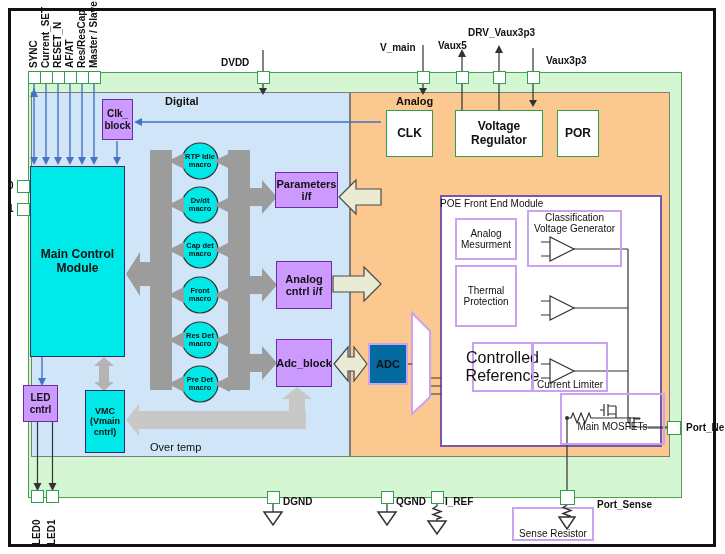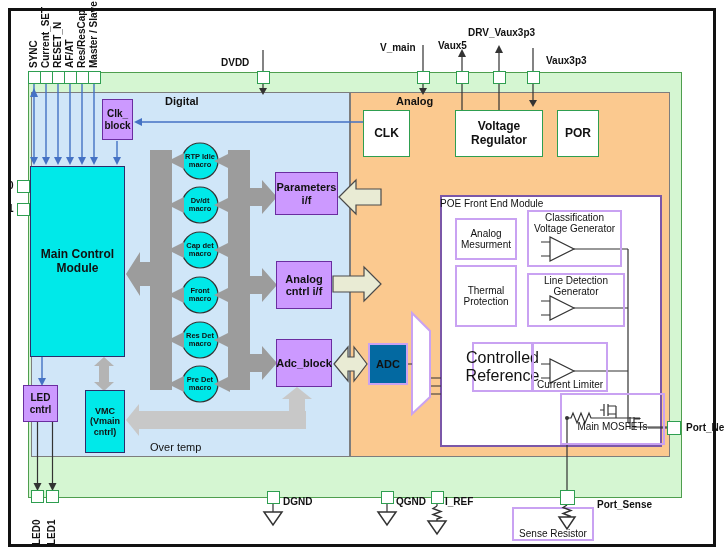--- a/index.html
+++ b/index.html
@@ -149,21 +149,21 @@
     </div>
   <div class="box purple" style="left:102px;top:99px;width:31px;height:41px;font-size:10px">
     <span>Clk_ block</span>
     </div>
   <div class="box purple" style="left:23px;top:385px;width:35px;height:37px;font-size:10px">
     <span>LED cntrl</span>
     </div>
   <div class="box cyan" style="left:85px;top:390px;width:40px;height:63px;font-size:9px">
     <span>VMC (Vmain cntrl)</span>
     </div>
-  <div class="box purple" style="left:275px;top:172px;width:63px;height:43px;font-size:11px">
+  <div class="box purple" style="left:275px;top:172px;width:63px;height:36px;font-size:11px">
     <span>Parameters i/f</span>
     </div>
   <div class="box purple" style="left:276px;top:261px;width:56px;height:48px;font-size:11px">
     <span>Analog cntrl i/f</span>
     </div>
   <div class="box purple" style="left:276px;top:339px;width:56px;height:48px;font-size:11px">
     <span>Adc_block</span>
     </div>
 
   <div class="box" style="left:183px;top:145px;width:34px;height:32px;font-size:7.5px;border:none">
@@ -180,21 +180,21 @@
     </div>
   <div class="box" style="left:183px;top:324px;width:34px;height:32px;font-size:7.5px;border:none">
       <span>Res Det macro</span>
     </div>
   <div class="box" style="left:183px;top:368px;width:34px;height:32px;font-size:7.5px;border:none">
       <span>Pre Det macro</span>
     </div>
 
   <div class="lbl" style="left:150px;top:441px;font-size:11px;font-weight:normal">Over temp</div>
 
-  <div class="box greenbox" style="left:363px;top:110px;width:47px;height:47px;font-size:12px">
+  <div class="box greenbox" style="left:386px;top:110px;width:47px;height:47px;font-size:12px">
     <span>CLK</span>
     </div>
   <div class="box greenbox" style="left:455px;top:110px;width:88px;height:47px;font-size:12px">
     <span>Voltage Regulator</span>
     </div>
   <div class="box greenbox" style="left:557px;top:110px;width:42px;height:47px;font-size:12px">
     <span>POR</span>
     </div>
   <div class="box" style="left:368px;top:343px;width:40px;height:42px;font-size:11px;background:#0369a1;border:2px solid var(--poe-inner-border,#c9a2f2)">
     <span>ADC</span>
@@ -202,23 +202,20 @@
 
   <div class="lbl" style="left:440px;top:198px;width:222px;text-align:left;font-weight:normal;font-size:10px">POE Front End Module</div>
   <div class="box poeinner" style="left:455px;top:218px;width:62px;height:42px;font-size:10px;font-weight:normal">
     <span>Analog Mesurment</span>
     </div>
   <div class="box poeinner" style="left:527px;top:210px;width:95px;height:57px;font-size:10px;font-weight:normal;align-items:flex-start">
     <span>Classification Voltage Generator</span>
     </div>
   <div class="box poeinner" style="left:455px;top:265px;width:62px;height:62px;font-size:10px;font-weight:normal">
     <span>Thermal Protection</span>
-    </div>
-  <div class="box poeinner" style="left:527px;top:273px;width:98px;height:54px;font-size:10px;font-weight:normal;align-items:flex-start">
-    <span>Line Detection Generator</span>
     </div>
   <div class="box poeinner" style="left:472px;top:342px;width:61px;height:50px;font-size:16px;font-weight:normal">
     <span>Controlled Reference</span>
     </div>
   <div class="box poeinner" style="left:532px;top:342px;width:76px;height:50px;font-size:10px;font-weight:normal;align-items:flex-end">
     <span>Current Limiter</span>
     </div>
   <div class="box poeinner" style="left:560px;top:393px;width:105px;height:52px;font-size:10px;font-weight:normal;align-items:flex-end">
     <span style="padding-bottom:11px">Main MOSFETs</span>
     </div>

